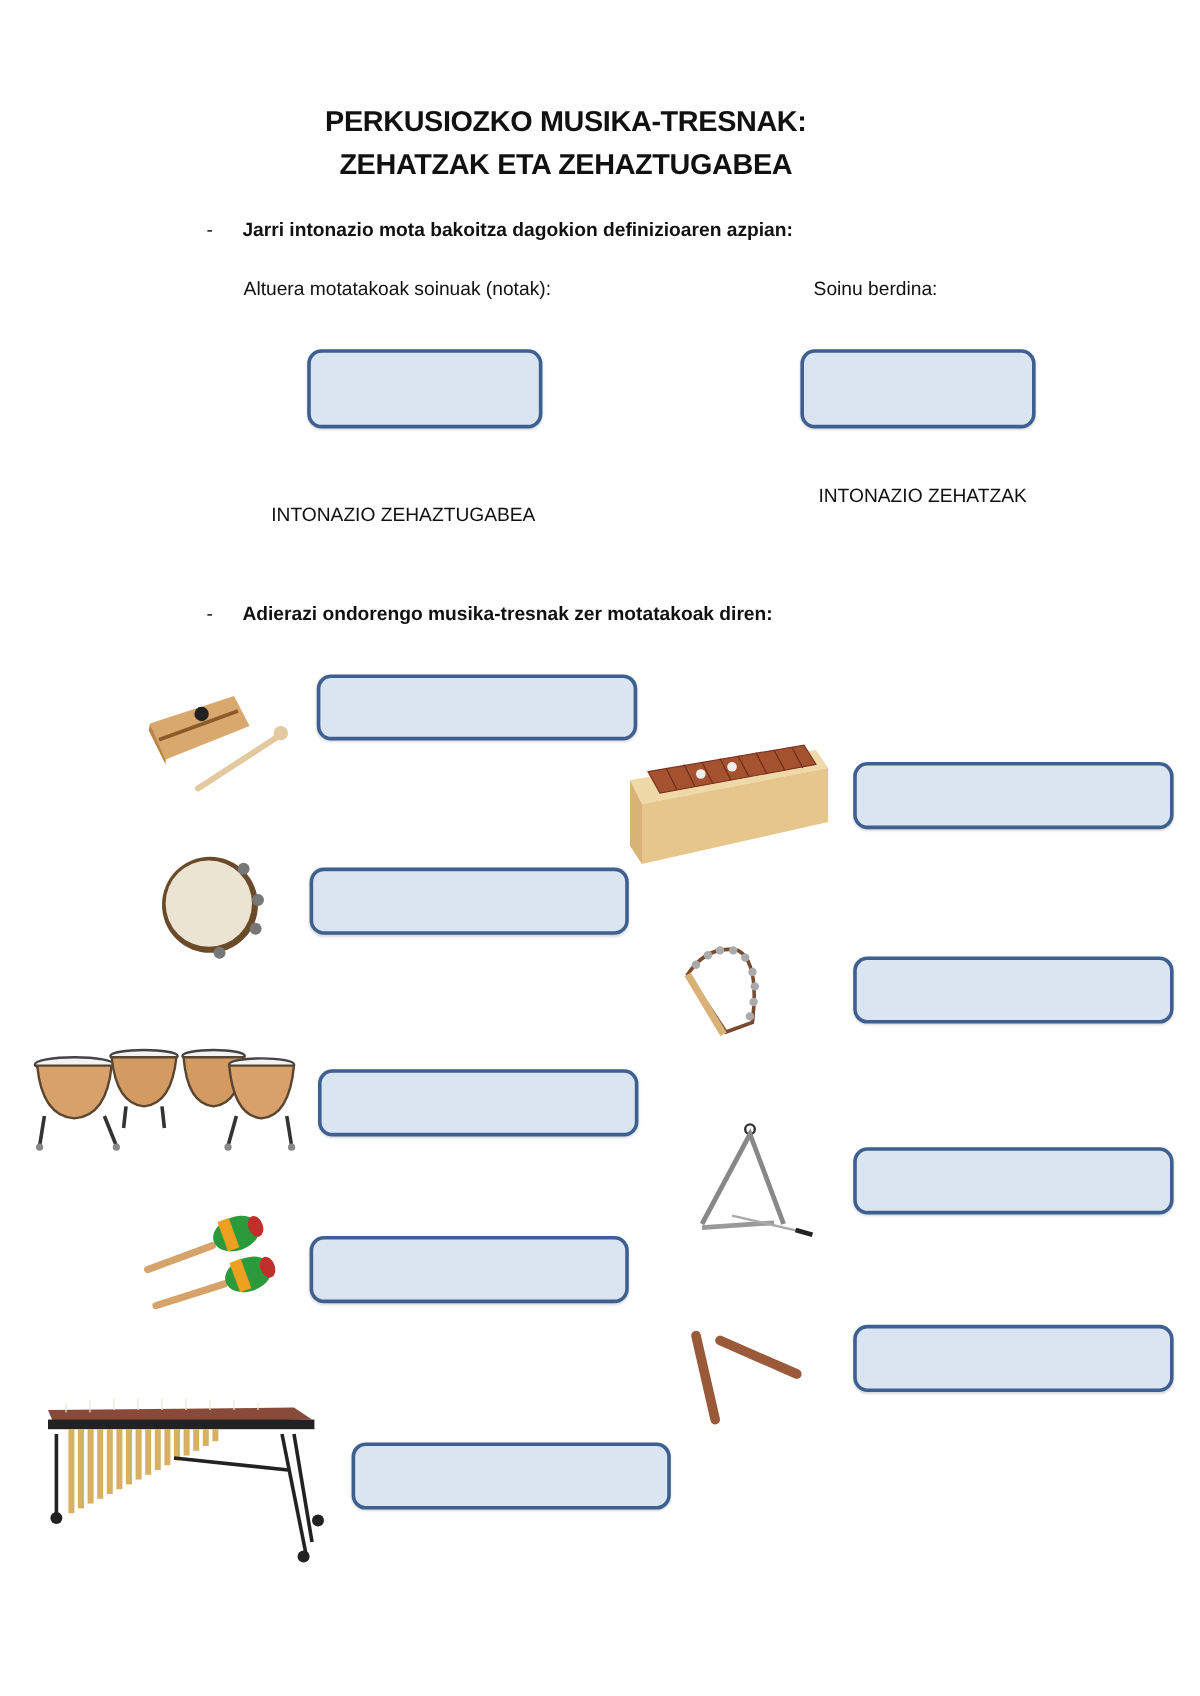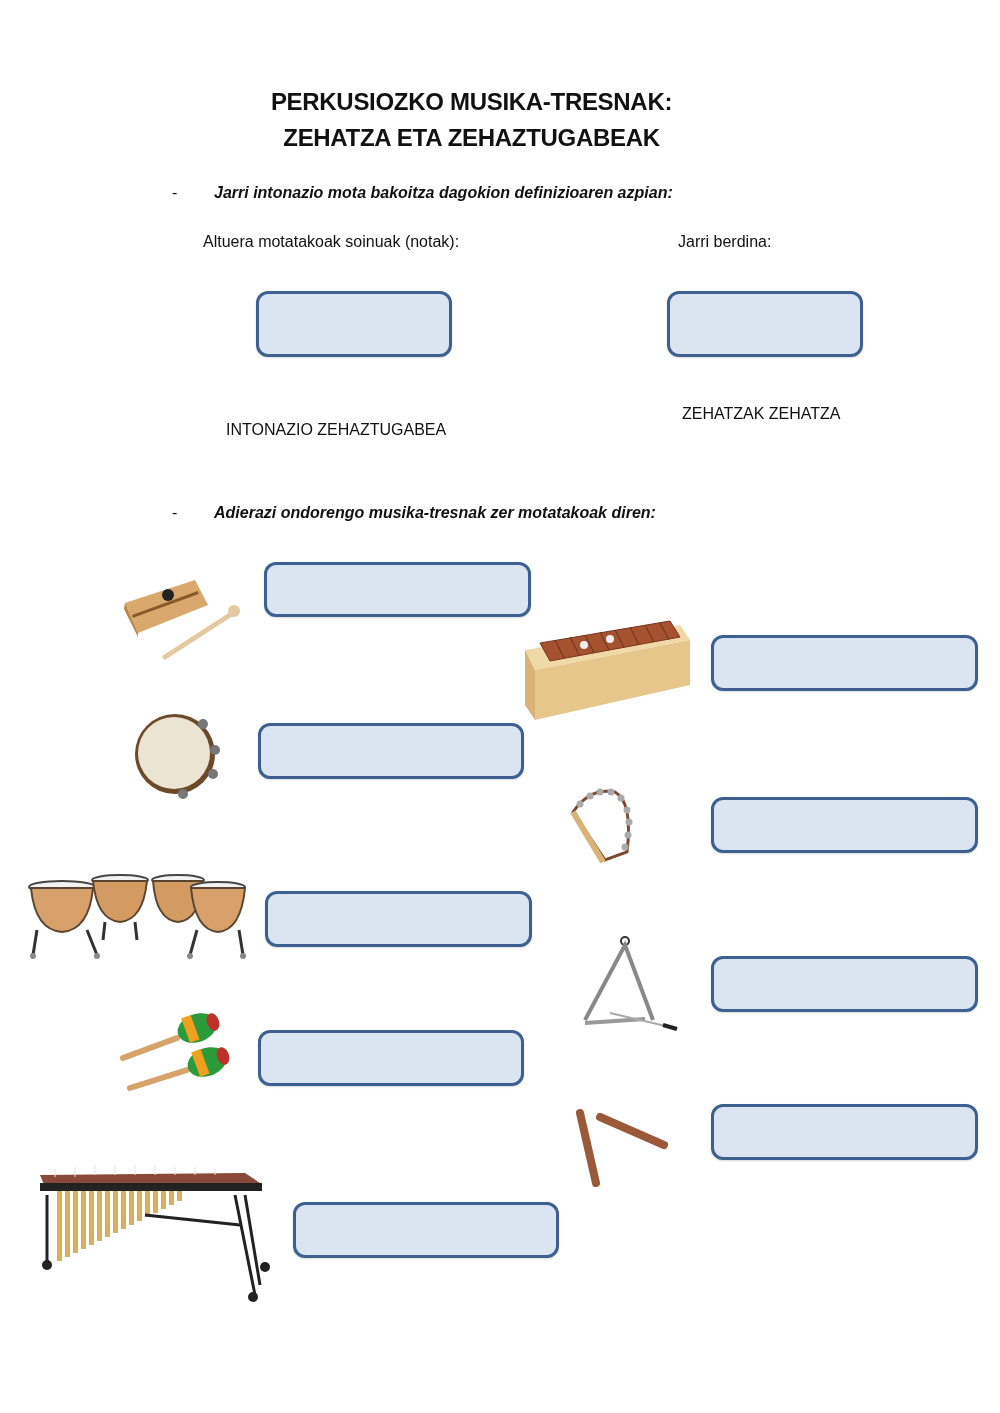--- a/index.html
+++ b/index.html
@@ -2,45 +2,45 @@
 <html><head>
 <meta charset="utf-8">
 <style>
   html, body { margin:0; padding:0; }
   body { width:1000px; height:1413px; background:#ffffff; position:relative; overflow:hidden;
          font-family:"Liberation Sans", sans-serif; color:#111; }
   .title { position:absolute; left:0; width:943px; text-align:center; font-weight:bold;
            font-size:24px; line-height:32px; letter-spacing:-0.3px; }
   .bullet { position:absolute; font-size:16px; font-weight:bold; }
   .bullet .dash { position:absolute; left:0; top:0; font-weight:normal; }
-  .bullet .txt { position:absolute; left:42px; top:0; white-space:nowrap;font-style:italic; }
+  .bullet .txt { position:absolute; left:30px; top:0; white-space:nowrap; }
   .plain { position:absolute; font-size:16px; white-space:nowrap; }
   .box { position:absolute; background:#dbe5f1; border:3px solid #3e6090; border-radius:12px;
          box-sizing:border-box; box-shadow:0 1px 2px rgba(0,0,0,0.15); }
   .inst { position:absolute; }
 </style>
 </head>
 <body>
 
 <div class="title" style="top:86px">PERKUSIOZKO MUSIKA-TRESNAK:</div>
-<div class="title" style="top:122px">ZEHATZA ETA ZEHAZTUGABEAK</div>
+<div class="title" style="top:122px">ZEHATZAK ETA ZEHAZTUGABEA</div>
 
 <div class="bullet" style="left:172px; top:184px;">
   <span class="dash">-</span>
   <span class="txt">Jarri intonazio mota bakoitza dagokion definizioaren azpian:</span>
 </div>
 
 <div class="plain" style="left:203px; top:233px;">Altuera motatakoak soinuak (notak):</div>
-<div class="plain" style="left:678px; top:233px;">Jarri berdina:</div>
+<div class="plain" style="left:678px; top:233px;">Soinu berdina:</div>
 
 <div class="box" style="left:256px; top:291px; width:196px; height:66px;"></div>
 <div class="box" style="left:667px; top:291px; width:196px; height:66px;"></div>
 
 <div class="plain" style="left:226px; top:421px;">INTONAZIO ZEHAZTUGABEA</div>
-<div class="plain" style="left:682px; top:405px;">ZEHATZAK ZEHATZA</div>
+<div class="plain" style="left:682px; top:405px;">INTONAZIO ZEHATZAK</div>
 
 <div class="bullet" style="left:172px; top:504px;">
   <span class="dash">-</span>
   <span class="txt">Adierazi ondorengo musika-tresnak zer motatakoak diren:</span>
 </div>
 
 <svg class="inst" style="left:120px; top:575px;" width="125" height="90" viewBox="0 0 125 90">
   <polygon points="5,28 75,5 88,30 18,58" fill="#d9a86c"></polygon>
   <polygon points="5,28 18,58 18,62 4,34" fill="#b98545"></polygon>
   <rect x="12" y="40" width="70" height="3" fill="#8a5a2a" transform="rotate(-20 12 40)"></rect>

